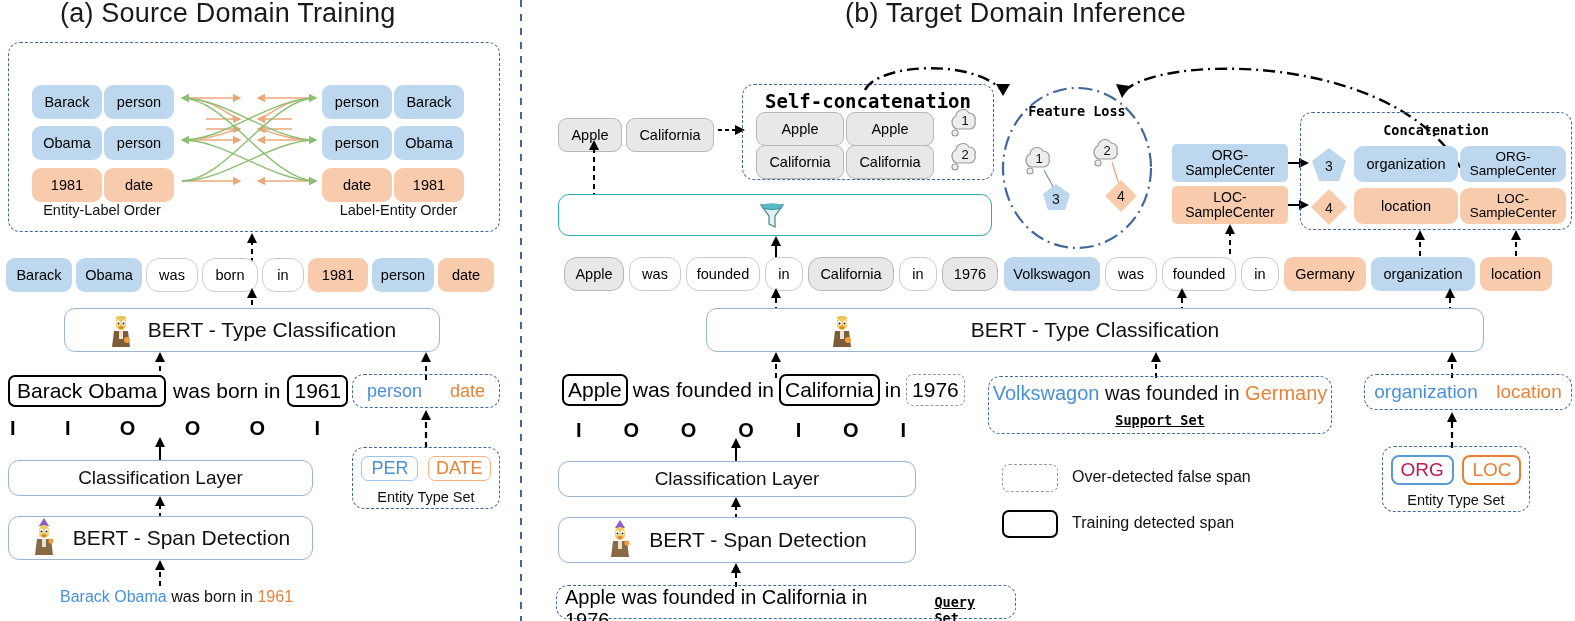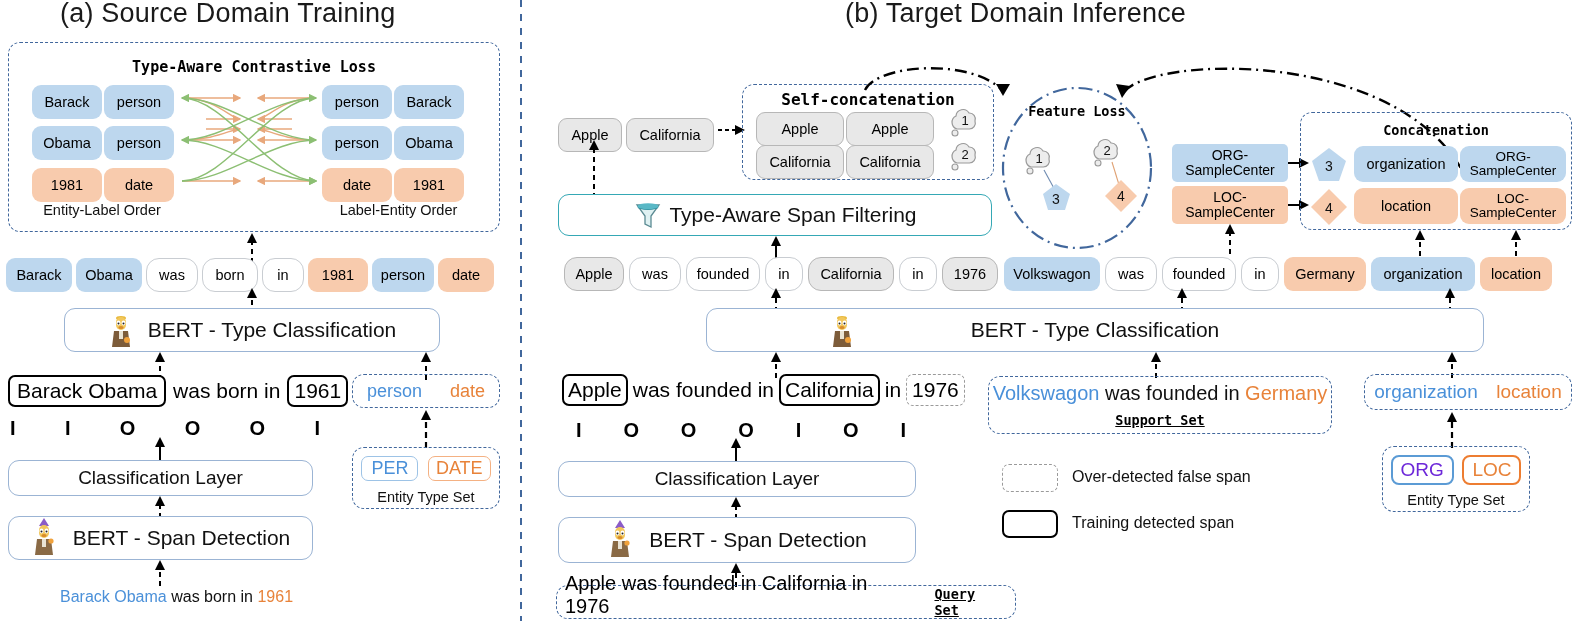--- a/index.html
+++ b/index.html
@@ -43,21 +43,20 @@
 
 <div id="root">
 
   <svg class="abs" style="left:518px;top:0;" width="6" height="621">
     <line x1="3" y1="0" x2="3" y2="621" stroke="#41679c" stroke-width="2" stroke-dasharray="7,7"></line>
   </svg>
 
   <div class="abs ttl" style="left:60px;top:-2px;">(a) Source Domain Training</div>
 
   <div class="abs dashbox" style="left:8px;top:42px;width:492px;height:190px;"></div>
-  <div class="abs mono" style="left:8px;top:58px;width:492px;text-align:center;font-size:15px;">Type-Aware Contrastive Loss</div>
 
   <div class="abs pair" style="left:32px;top:85px;">
     <div class="chip chip-blue" style="width:70px;">Barack</div>
     <div class="chip chip-blue" style="width:70px;">person</div>
   </div>
   <div class="abs pair" style="left:32px;top:126px;">
     <div class="chip chip-blue" style="width:70px;">Obama</div>
     <div class="chip chip-blue" style="width:70px;">person</div>
   </div>
   <div class="abs pair" style="left:32px;top:168px;">
@@ -245,21 +244,21 @@
   <svg class="abs" style="left:718px;top:124px;" width="28" height="12">
     <line x1="0" y1="6" x2="17" y2="6" stroke="#000" stroke-width="2" stroke-dasharray="4,3"></line>
     <path d="M27,6 L17,11 L17,1 z" fill="#000"></path>
   </svg>
   <svg class="abs" style="left:588px;top:140px;" width="12" height="58">
     <line x1="6" y1="58" x2="6" y2="9" stroke="#000" stroke-width="2" stroke-dasharray="5,4"></line>
     <path d="M6,0 L11,10 L1,10 z" fill="#000"></path>
   </svg>
 
   <div class="abs dashbox" style="left:742px;top:84px;width:252px;height:96px;"></div>
-  <div class="abs mono" style="left:742px;top:90px;width:252px;text-align:center;font-size:16px;">Self-concatenation</div>
+  <div class="abs mono" style="left:742px;top:90px;width:252px;text-align:center;font-size:19px;">Self-concatenation</div>
   <div class="abs pair" style="left:756px;top:112px;">
     <div class="chip chip-gray" style="width:88px;">Apple</div>
     <div class="chip chip-gray" style="width:88px;">Apple</div>
   </div>
   <div class="abs pair" style="left:756px;top:145px;">
     <div class="chip chip-gray" style="width:88px;">California</div>
     <div class="chip chip-gray" style="width:88px;">California</div>
   </div>
 
   <svg class="abs" style="left:946px;top:106px;" width="36" height="34">
@@ -272,21 +271,20 @@
     <circle cx="9" cy="27" r="3" fill="#ededed" stroke="#9a9a9a" stroke-width="1.1"></circle>
     <text x="19" y="19" font-size="13" font-family="Liberation Sans" text-anchor="middle" fill="#111">2</text>
   </svg>
 
   <div class="abs module teal" style="left:558px;top:194px;width:434px;height:42px;">
     <svg style="width:30px;height:30px;margin-right:6px;" viewBox="0 0 30 30">
       <path d="M4,5 L26,5 L18,16 L18,27 L12,24 L12,16 z" fill="#dff1f2" stroke="#5a8a92" stroke-width="1.3"></path>
       <ellipse cx="15" cy="7" rx="10.5" ry="3" fill="#2f8f9e"></ellipse>
       <ellipse cx="15" cy="6.2" rx="10.5" ry="3" fill="#59b8c6"></ellipse>
     </svg>
-    <span>Type-Aware Span Filtering</span>
   </div>
   <svg class="abs" style="left:770px;top:236px;" width="12" height="22">
     <line x1="6" y1="22" x2="6" y2="9" stroke="#000" stroke-width="2"></line>
     <path d="M6,0 L11,10 L1,10 z" fill="#000"></path>
   </svg>
 
   <svg class="abs" style="left:860px;top:62px;" width="190" height="60">
     <path d="M5,28 C18,2 110,-4 142,28" fill="none" stroke="#000" stroke-width="2.4" stroke-dasharray="12,5,2,5"></path>
     <path d="M143,34 L136,22 L150,22 z" fill="#000"></path>
   </svg>
@@ -465,21 +463,21 @@
     <span style="font-size:19px;color:#4a90d9;">organization</span>
     <span style="font-size:19px;color:#e8833a;">location</span>
   </div>
   <svg class="abs" style="left:1446px;top:412px;" width="12" height="36">
     <line x1="6" y1="36" x2="6" y2="9" stroke="#000" stroke-width="2.2" stroke-dasharray="6,4"></line>
     <path d="M6,0 L11,10 L1,10 z" fill="#000"></path>
   </svg>
 
   <div class="abs dashbox" style="left:1382px;top:446px;width:148px;height:66px;"></div>
   <div class="abs" style="left:1382px;top:455px;width:148px;display:flex;justify-content:space-evenly;">
-    <div style="border:2px solid #5b9bd5;border-radius:8px;padding:2px 8px;font-size:19px;color:#6d28d9;">ORG</div>
+    <div style="border:2px solid #5b9bd5;border-radius:8px;padding:2px 8px;font-size:19px;color:#be185d;">ORG</div>
     <div style="border:2px solid #ed7d31;border-radius:8px;padding:2px 8px;font-size:19px;color:#e8833a;">LOC</div>
   </div>
   <div class="abs lbl" style="left:1382px;top:492px;width:148px;text-align:center;">Entity Type Set</div>
 
   <div class="abs dashbox-gray" style="left:1002px;top:464px;width:56px;height:28px;"></div>
   <div class="abs legend-text" style="left:1072px;top:468px;">Over-detected false span</div>
   <div class="abs solidbox" style="left:1002px;top:510px;width:56px;height:28px;"></div>
   <div class="abs legend-text" style="left:1072px;top:514px;">Training detected span</div>
 
   <svg class="abs" style="left:730px;top:438px;" width="12" height="24">
@@ -510,18 +508,18 @@
       <circle cx="20" cy="20" r="2.6" fill="#f0a23c"></circle>
     </svg>
     <span style="margin-left:16px;">BERT - Span Detection</span>
   </div>
 
   <svg class="abs" style="left:730px;top:563px;" width="12" height="24">
     <line x1="6" y1="24" x2="6" y2="9" stroke="#000" stroke-width="2" stroke-dasharray="5,4"></line>
     <path d="M6,0 L11,10 L1,10 z" fill="#000"></path>
   </svg>
 
-  <div class="abs dashbox" style="left:556px;top:585px;width:460px;height:34px;display:flex;align-items:flex-end;padding:0 8px;">
+  <div class="abs dashbox" style="left:556px;top:585px;width:460px;height:34px;display:flex;align-items:flex-start;padding:0 8px;">
     <span style="font-size:20px;">Apple was founded in California in 1976</span>
     <span class="mono" style="font-size:13.5px;text-decoration:underline;margin-left:20px;margin-top:8px;">Query Set</span>
   </div>
 
 </div>
 
 </body></html>

